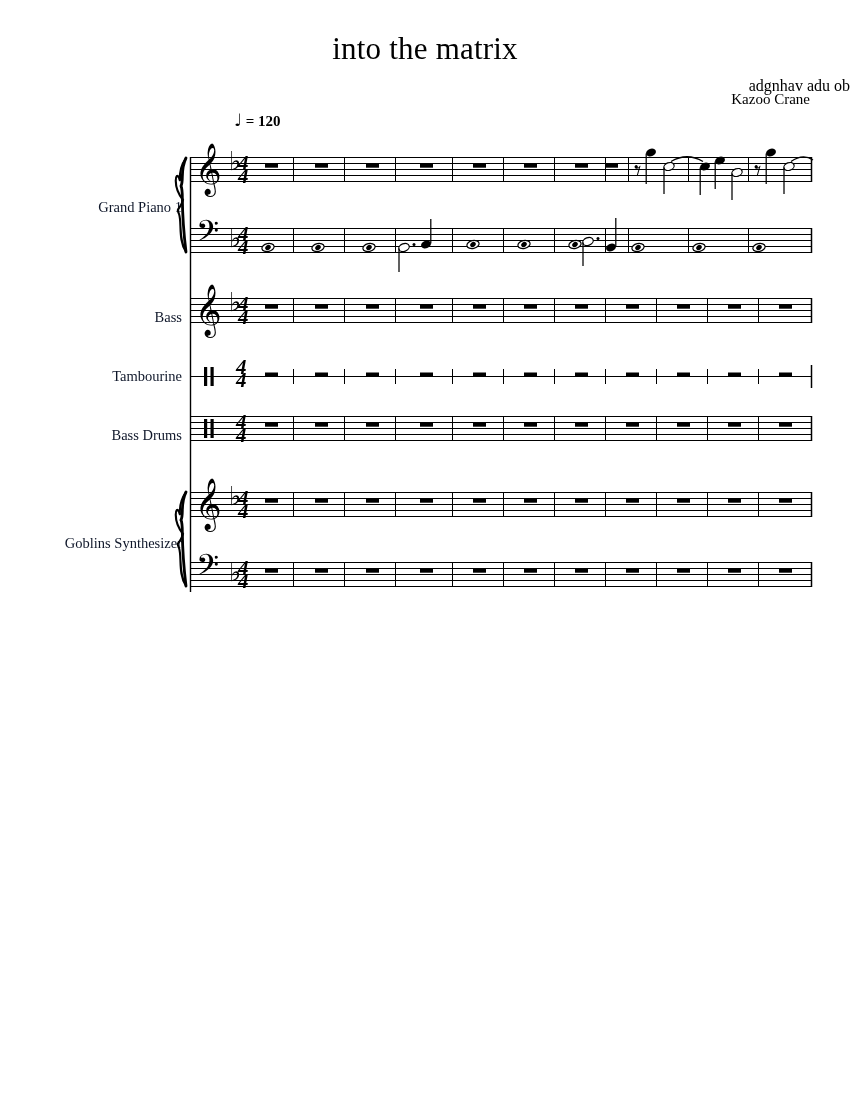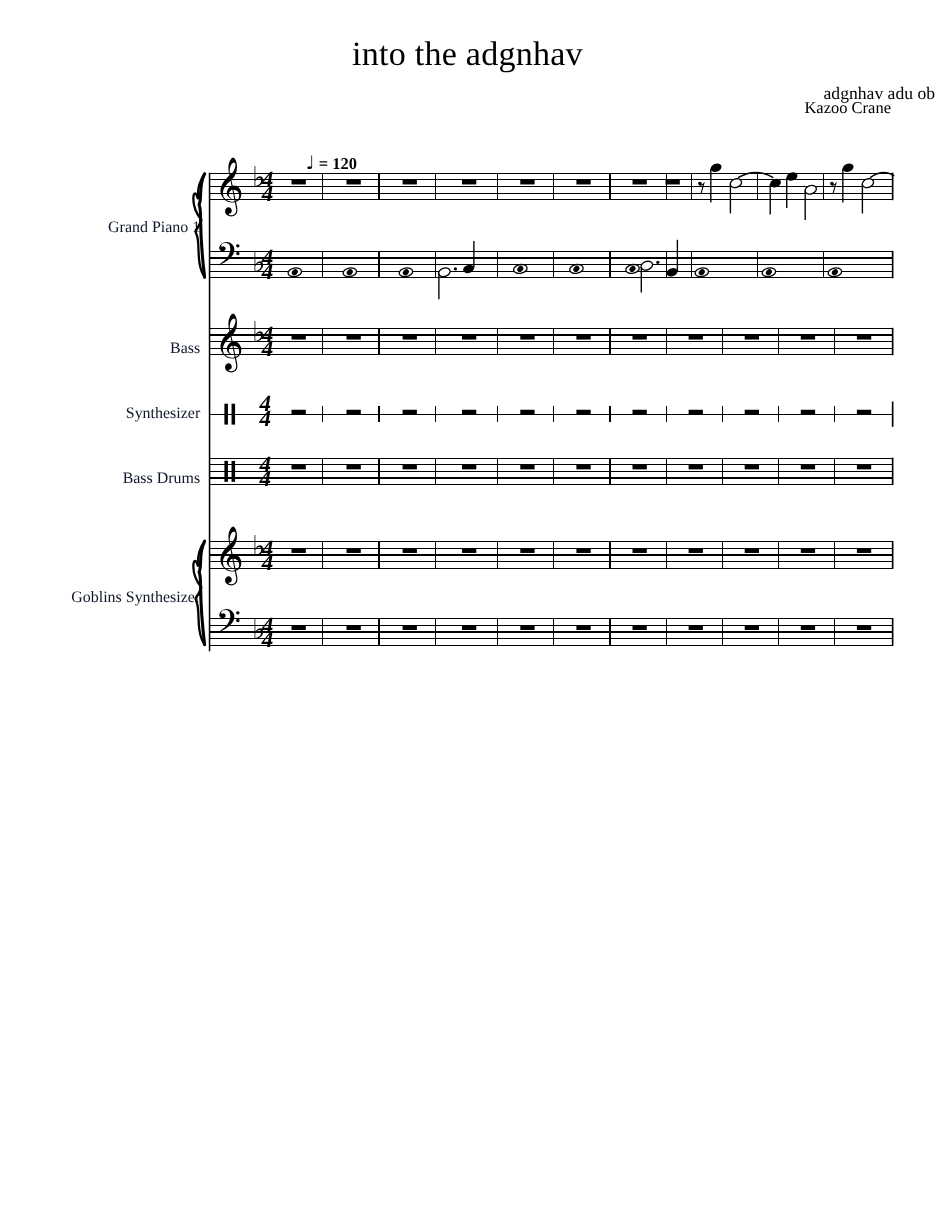--- a/index.html
+++ b/index.html
@@ -56,26 +56,25 @@
     font-size: 14.5px;
     line-height: 16px;
     white-space: nowrap;
     color: #0f172a;
   }
 
   
   #tempo {
     position: absolute;
     left: 234px;
-    top: 141px;
+    top: 112px;
     font-size: 15px;
     font-weight: bold;
     white-space: nowrap;
     line-height: 16px;
-    margin-left: 44px;
   }
   #tempo .tnote { font-family: "DejaVu Sans", sans-serif; font-size: 17px; font-weight: normal; }
 
   
   svg.score { position:absolute; left:0; top:0; overflow: visible; }
   .stafflineG line { stroke:#000; stroke-width:1; shape-rendering: crispEdges; }
   .barline { stroke:#000; stroke-width:1; shape-rendering: crispEdges; }
   .sysline { stroke:#000; stroke-width:1.4; }
   .endbar  { stroke:#000; stroke-width:1.5; }
   .notestem { stroke:#000; stroke-width:1.25; }
@@ -84,34 +83,34 @@
   .nh-fill { fill:#000; }
   .nh-open { fill:#fff; stroke:#000; stroke-width:1.2; }
   .glyph { font-family:"DejaVu Sans","DejaVu Serif",serif; fill:#000; }
   .tsnum { font-family:"Liberation Serif","DejaVu Serif",serif; font-weight:bold; font-style:italic; fill:#000; }
 </style>
 </head>
 <body>
 
 <div id="sheet">
 
-  <div class="hdr" id="title">into the adgnhav</div>
+  <div class="hdr" id="title">into the matrix</div>
 
   <div class="hdr" id="subtitle">adgnhav adu ob</div>
 
   <div id="composer">Kazoo Crane</div>
 
   <div id="tempo">
     <span class="tnote">♩</span>
     <span>= 120</span>
   </div>
 
   <div class="instname" style="top:199px;">Grand Piano 1</div>
   <div class="instname" style="top:309px;">Bass</div>
-  <div class="instname" style="top:368px;">Synthesizer</div>
+  <div class="instname" style="top:368px;">Tambourine</div>
   <div class="instname" style="top:427px;">Bass Drums</div>
   <div class="instname" style="top:535px;">Goblins Synthesizer</div>
 
   <svg class="score" width="850" height="1100" viewBox="0 0 850 1100">
 
     <line class="sysline" x1="190.5" y1="157" x2="190.5" y2="592"></line>
 
     <g>
       <path d="M186,158 C176,172 182,186 179,178 C176,170 172,186 183,200
                C178,214 176,206 179,214 C182,222 178,240 186,252" fill="none" stroke="#000" stroke-width="2.1" stroke-linecap="round"></path>

